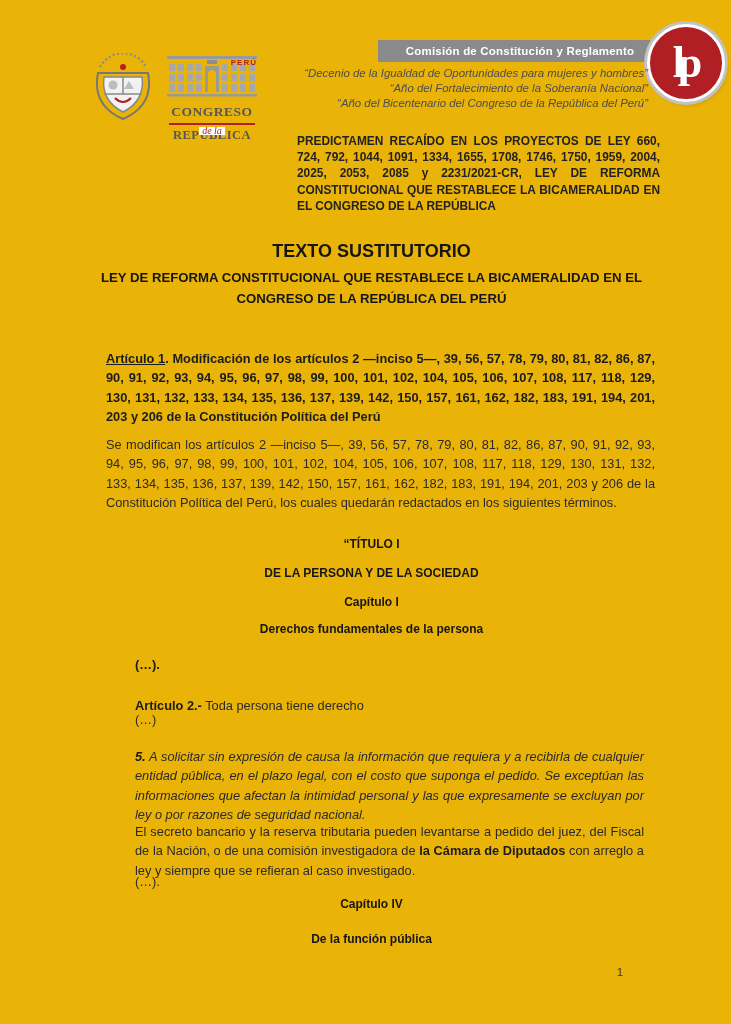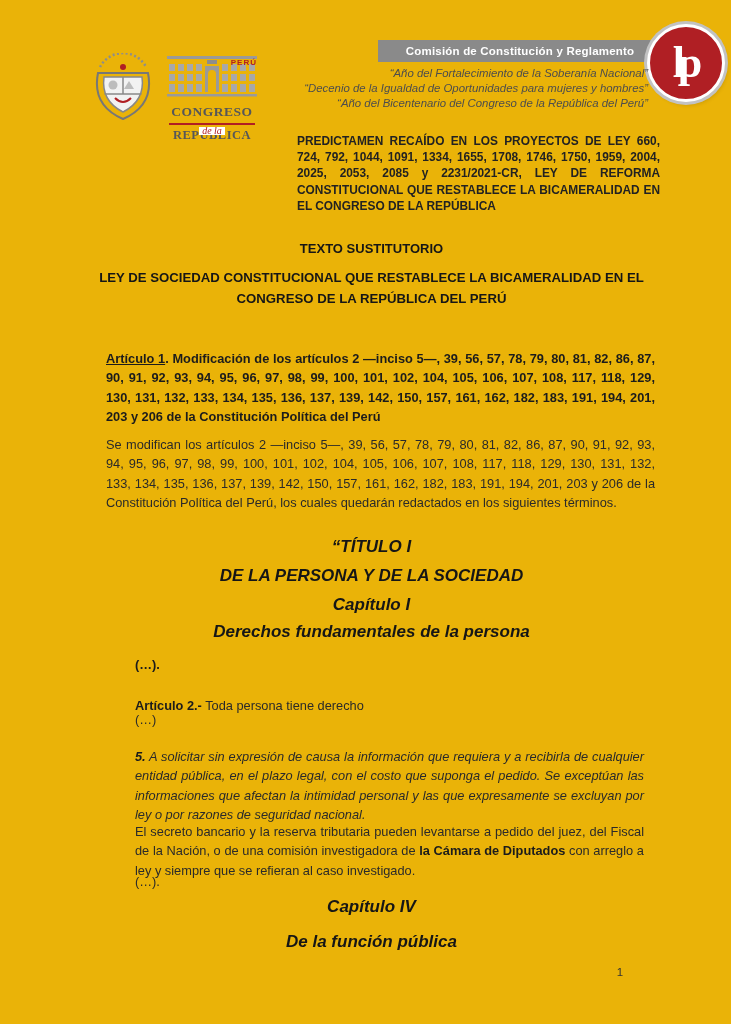--- a/index.html
+++ b/index.html
@@ -52,26 +52,26 @@
     font-size:12.5px;letter-spacing:.5px;color:#565759;font-weight:bold;
     font-family:"Liberation Serif", serif;
   }
   
   .predictamen{
     left:297px;top:133px;width:363px;font-weight:bold;font-size:11.9px;
     line-height:16.2px;text-align:justify;color:#222;
   }
   
   .center-h{left:97px;width:549px;text-align:center;font-weight:bold;color:#161616;}
-  .t1{top:241px;font-size:13px;}
+  .t1{top:241px;font-size:18px;}
   .t2{top:268px;font-size:13.2px;line-height:20.5px;}
   .para{left:106px;width:549px;text-align:justify;font-size:12.8px;line-height:19.4px;}
   .art1{top:336px;font-weight:bold;color:#1c1c1c;}
   .modif{top:422px;}
-  .h-small{font-size:17px;font-style:italic;}
+  .h-small{font-size:12px;}
   .hd1{top:537px;} .hd2{top:566px;} .hd3{top:595px;} .hd4{top:622px;}
   .hd5{top:897px;} .hd6{top:932px;}
   .quoted{left:135px;width:509px;font-size:12.8px;line-height:19.5px;}
   .q-ellipsis1{top:655px;} .q-art2{top:683px;} .q-ellipsis2{top:710px;}
   .q-item5{top:734px;text-align:justify;font-style:italic;}
   .q-secreto{top:809px;text-align:justify;}
   .q-ellipsis3{top:872px;}
   .b{font-weight:bold;color:#1c1c1c;}
   .u{text-decoration:underline;}
   .pagenum{left:600px;top:966px;width:40px;text-align:center;font-size:11.5px;color:#333;}
@@ -137,29 +137,29 @@
     </svg>
     <div class="word1">CONGRESO</div>
     <div class="dela">
       <div class="rule"></div>
       <span class="script">de la</span>
     </div>
     <div class="word2">REPÚBLICA</div>
   </div>
 
   <div class="abs quotes">
+    <div>“Decenio de la Igualdad de Oportunidades para mujeres y hombres”</div>
     <div>“Año del Fortalecimiento de la Soberanía Nacional”</div>
-    <div>“Decenio de la Igualdad de Oportunidades para mujeres y hombres”</div>
     <div>“Año del Bicentenario del Congreso de la República del Perú”</div>
   </div>
 
   <div class="abs predictamen">PREDICTAMEN RECAÍDO EN LOS PROYECTOS DE LEY 660, 724, 792, 1044, 1091, 1334, 1655, 1708, 1746, 1750, 1959, 2004, 2025, 2053, 2085 y 2231/2021-CR, LEY DE REFORMA CONSTITUCIONAL QUE RESTABLECE LA BICAMERALIDAD EN EL CONGRESO DE LA REPÚBLICA</div>
 
   <div class="abs center-h t1">TEXTO SUSTITUTORIO</div>
-  <div class="abs center-h t2">LEY DE SOCIEDAD CONSTITUCIONAL QUE RESTABLECE LA BICAMERALIDAD EN EL CONGRESO DE LA REPÚBLICA DEL PERÚ</div>
+  <div class="abs center-h t2">LEY DE REFORMA CONSTITUCIONAL QUE RESTABLECE LA BICAMERALIDAD EN EL CONGRESO DE LA REPÚBLICA DEL PERÚ</div>
 
   <p class="abs para art1"><span class="u">Artículo 1</span><span>. Modificación de los artículos 2 —inciso 5—, 39, 56, 57, 78, 79, 80, 81, 82, 86, 87, 90, 91, 92, 93, 94, 95, 96, 97, 98, 99, 100, 101, 102, 104, 105, 106, 107, 108, 117, 118, 129, 130, 131, 132, 133, 134, 135, 136, 137, 139, 142, 150, 157, 161, 162, 182, 183, 191, 194, 201, 203 y 206 de la Constitución Política del Perú</span></p>
 
   <p class="abs para modif">Se modifican los artículos 2 —inciso 5—, 39, 56, 57, 78, 79, 80, 81, 82, 86, 87, 90, 91, 92, 93, 94, 95, 96, 97, 98, 99, 100, 101, 102, 104, 105, 106, 107, 108, 117, 118, 129, 130, 131, 132, 133, 134, 135, 136, 137, 139, 142, 150, 157, 161, 162, 182, 183, 191, 194, 201, 203 y 206 de la Constitución Política del Perú, los cuales quedarán redactados en los siguientes términos.</p>
 
   <div class="abs center-h h-small hd1">“TÍTULO I</div>
   <div class="abs center-h h-small hd2">DE LA PERSONA Y DE LA SOCIEDAD</div>
   <div class="abs center-h h-small hd3">Capítulo I</div>
   <div class="abs center-h h-small hd4">Derechos fundamentales de la persona</div>
 

